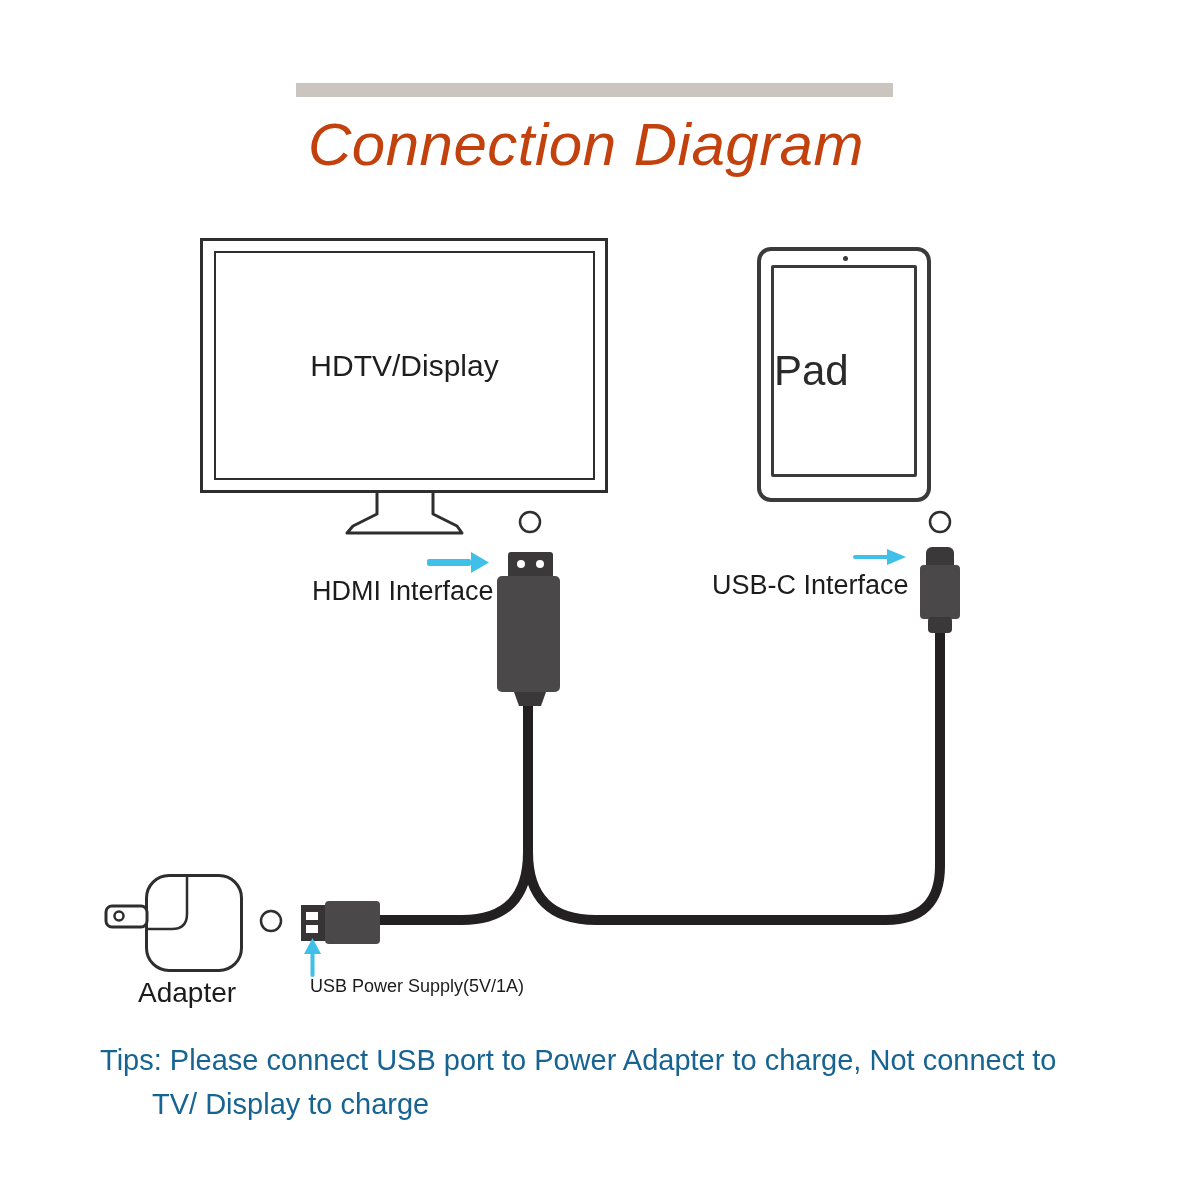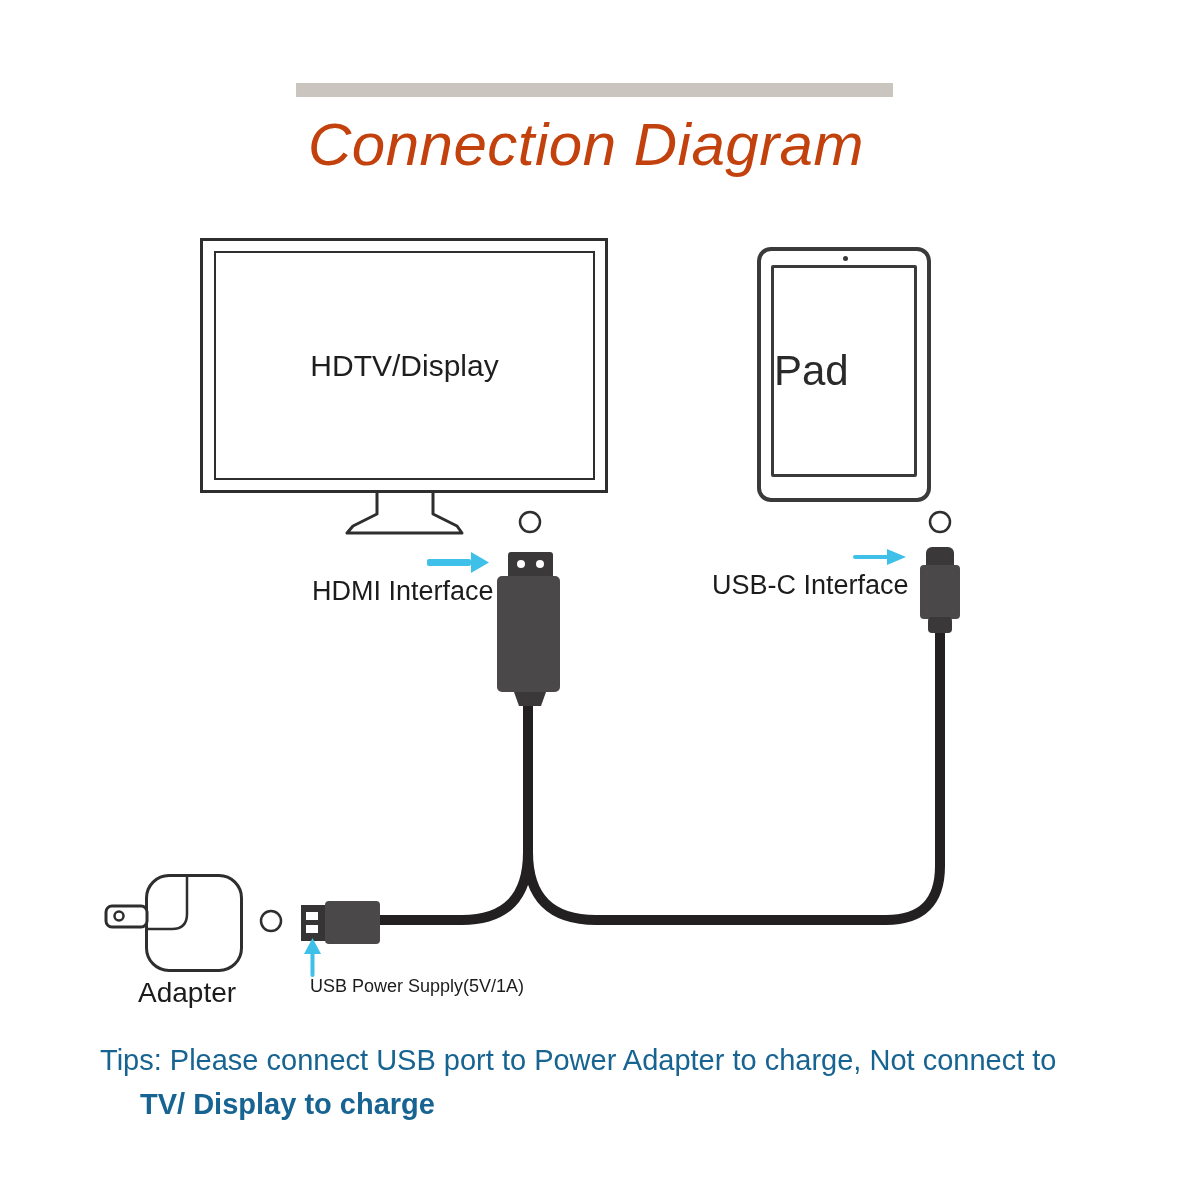--- a/index.html
+++ b/index.html
@@ -45,21 +45,21 @@
   .charger { left:145px; top:874px; width:98px; height:98px; border:3px solid #2e2e2e; border-radius:24px; background:#fff; }
 
   
   .lbl { font-size:27px; color:#1c1c1c; white-space:nowrap; }
   .lbl-hdmi { left:312px; top:576px; }
   .lbl-usbc { left:712px; top:570px; }
   .lbl-charger { left:138px; top:977px; font-size:28px; }
   .lbl-power { left:276px; top:976px; font-size:18px;margin-left:34px; }
 
   .tips { left:100px; top:1038px; font-size:29px; color:#176492; line-height:44px; white-space:nowrap; }
-  .tips-l2 { margin-left:40px;font-weight:bold; }
+  .tips-l2 { margin-left:52px; }
 
   .art { left:0; top:0; width:1200px; height:1200px; pointer-events:none; }
 </style>
 </head>
 <body>
 
 <div class="canvas">
 
   <div class="abs top-bar"></div>
 

